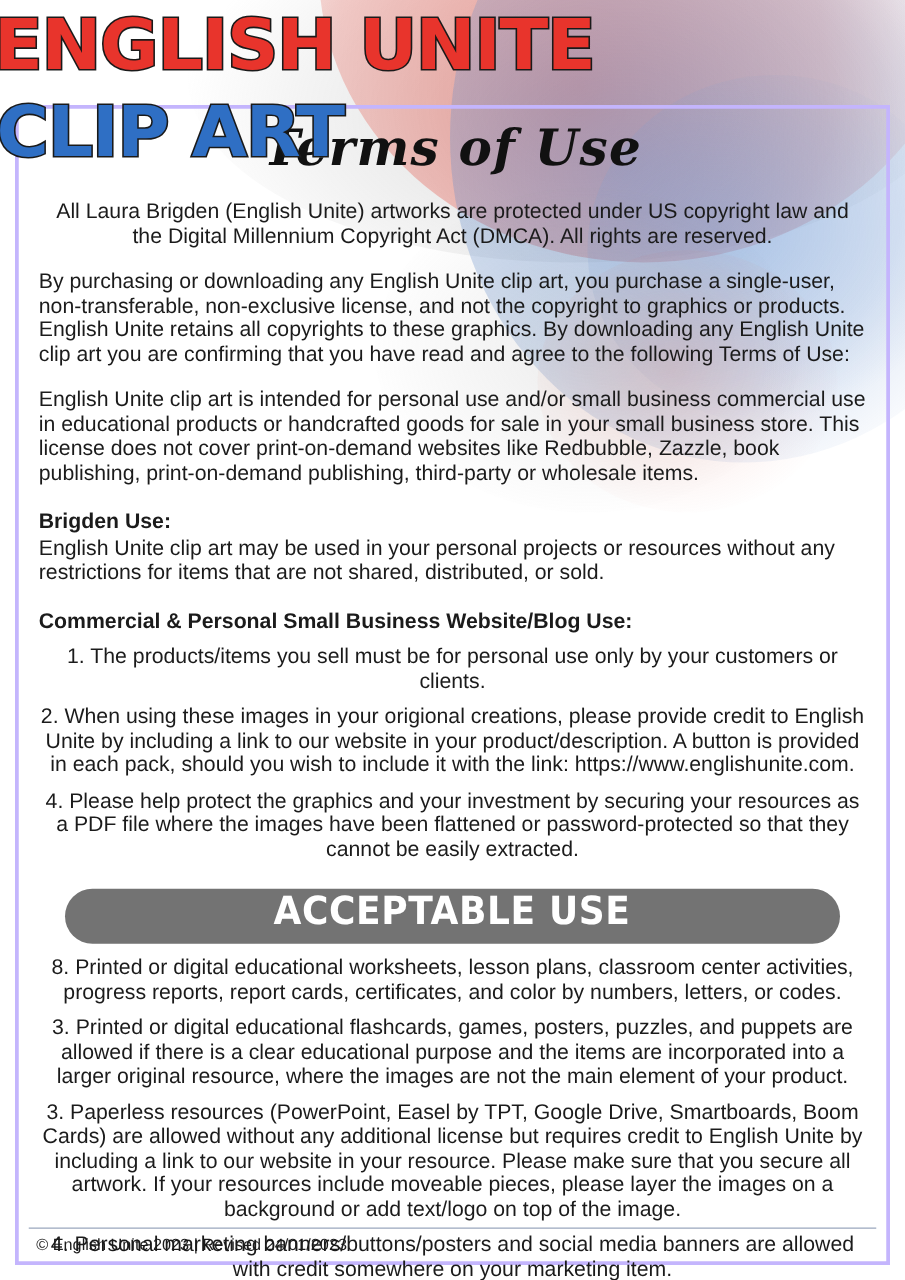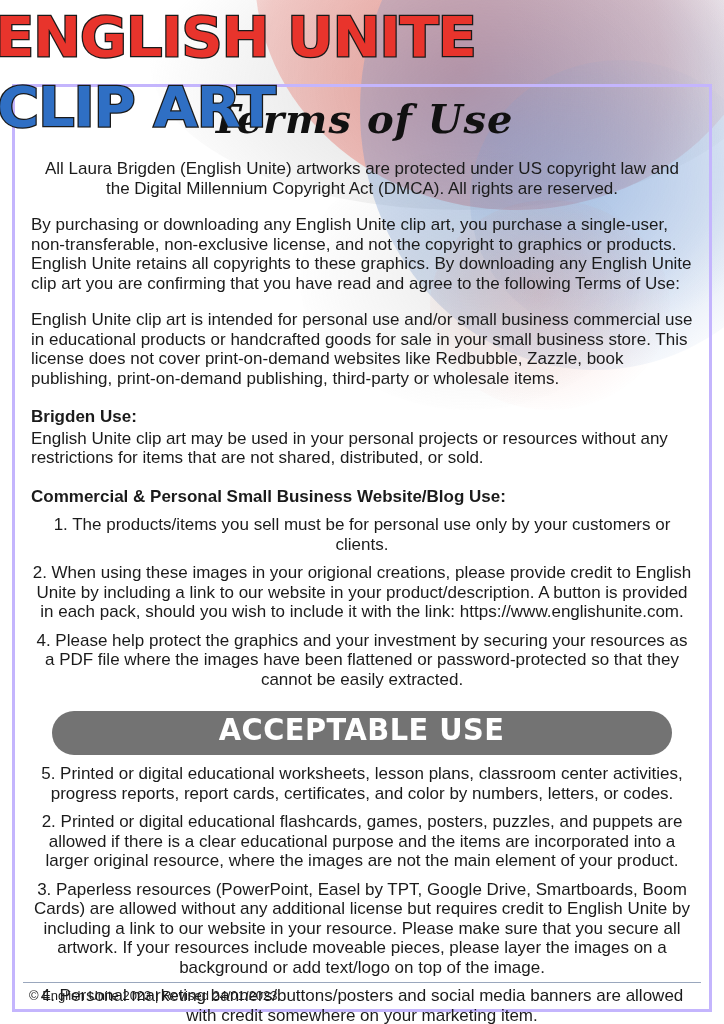--- a/index.html
+++ b/index.html
@@ -267,22 +267,22 @@
       <p class="tight">4. Please help protect the graphics and your investment by securing your resources as a PDF file where the images have been flattened or password-protected so that they cannot be easily extracted.</p>
     </div>
   </div>
 
   <div class="banner">
     <span class="banner-text">ACCEPTABLE USE</span>
   </div>
 
   <div class="body-wrap">
     <div class="list-block" style="margin-top:8px;">
-      <p class="tight">5. Printed or digital educational worksheets, lesson plans, classroom center activities, progress reports, report cards, certificates, and color by numbers, letters, or codes.</p>
-      <p class="tight">2. Printed or digital educational flashcards, games, posters, puzzles, and puppets are allowed if there is a clear educational purpose and the items are incorporated into a larger original resource, where the images are not the main element of your product.</p>
+      <p class="tight">8. Printed or digital educational worksheets, lesson plans, classroom center activities, progress reports, report cards, certificates, and color by numbers, letters, or codes.</p>
+      <p class="tight">3. Printed or digital educational flashcards, games, posters, puzzles, and puppets are allowed if there is a clear educational purpose and the items are incorporated into a larger original resource, where the images are not the main element of your product.</p>
       <p class="tight">3. Paperless resources (PowerPoint, Easel by TPT, Google Drive, Smartboards, Boom Cards) are allowed without any additional license but requires credit to English Unite by including a link to our website in your resource. Please make sure that you secure all artwork. If your resources include moveable pieces, please layer the images on a background or add text/logo on top of the image.</p>
       <p class="tight">4. Personal marketing banners/buttons/posters and social media banners are allowed with credit somewhere on your marketing item.</p>
     </div>
   </div>
 
   <div class="footer-divider"></div>
 
   <div class="footer">
     <span>© English Unite 2023  |  Revised 24/01/2023</span>
   </div>

